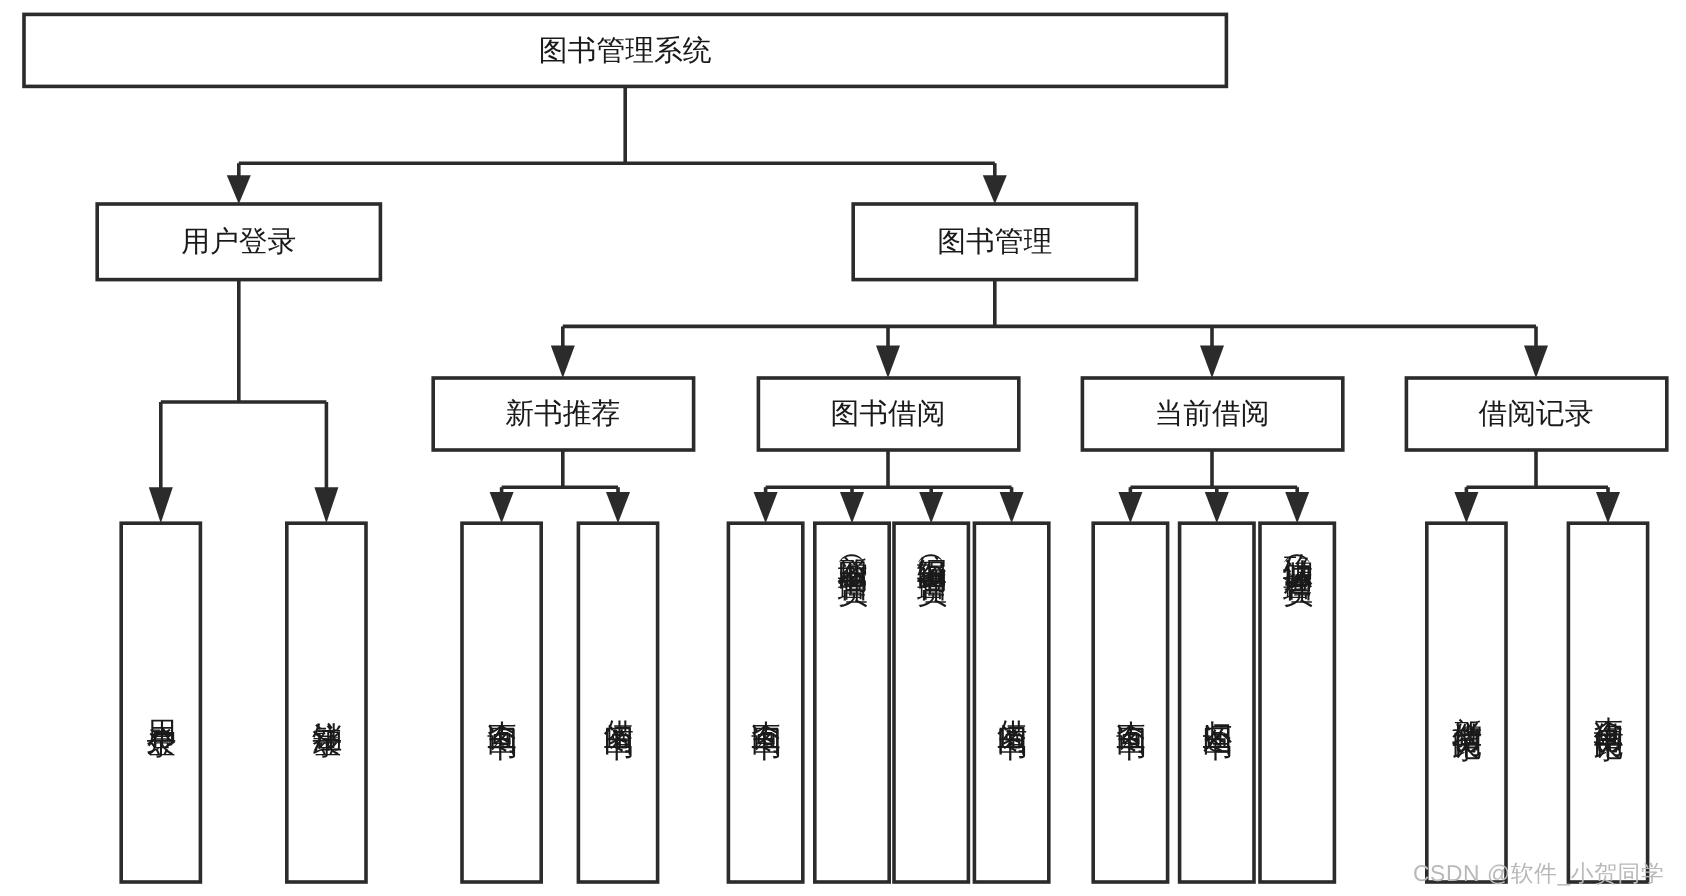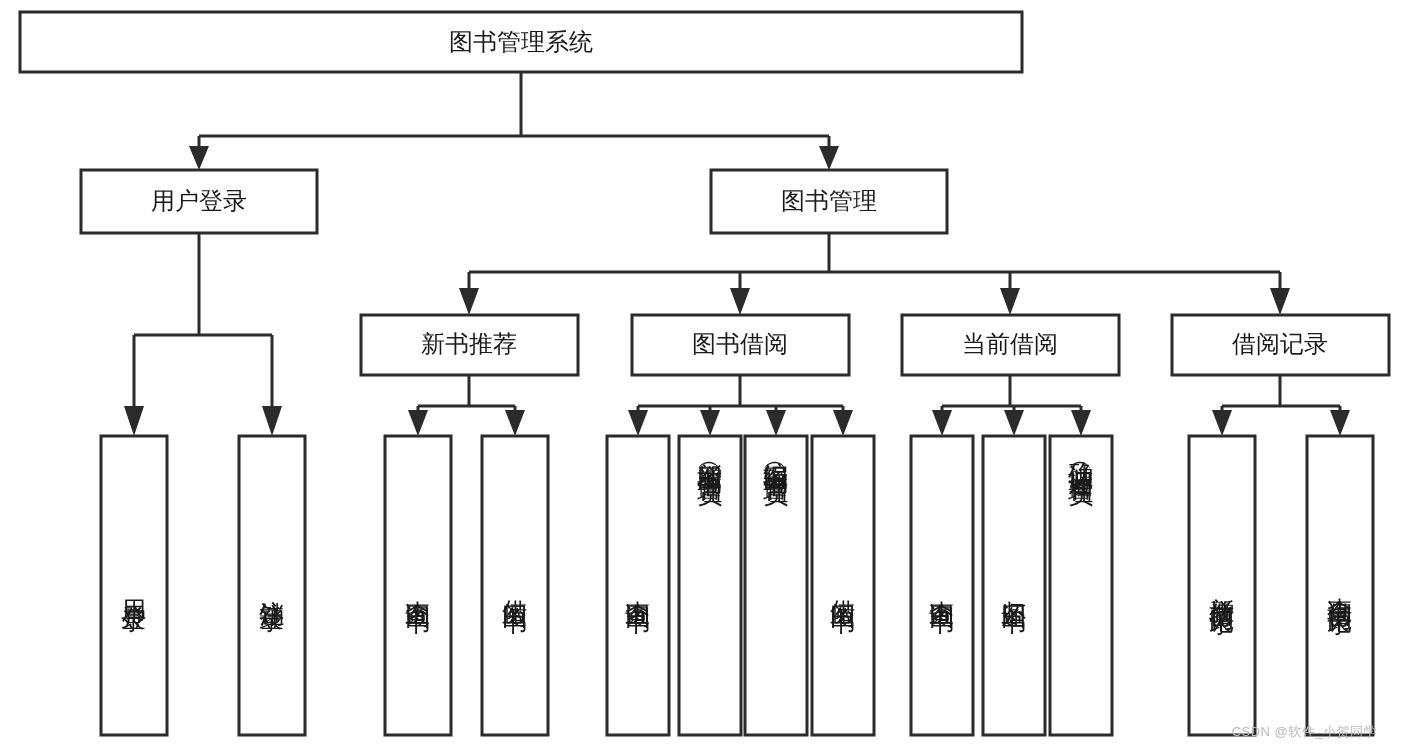--- a/index.html
+++ b/index.html
@@ -61,24 +61,24 @@
     font-family: "Liberation Sans", "DejaVu Sans", sans-serif;
     font-size: 25px;
     line-height: 1.05;
     letter-spacing: 3px;
     color: #1a1a1a;
     white-space: nowrap;
     text-align: center;
   }
   .watermark {
     position: absolute;
-    right: 28px;
+    right: 18px;
     bottom: 6px;
     font-family: "Liberation Sans", "DejaVu Sans", sans-serif;
-    font-size: 13px;
+    font-size: 19px;
     color: #b9b9b9;
     white-space: nowrap;
     letter-spacing: 0.5px;
   }
 </style>
 </head>
 <body>
 
 <div id="diagram-root">
 

